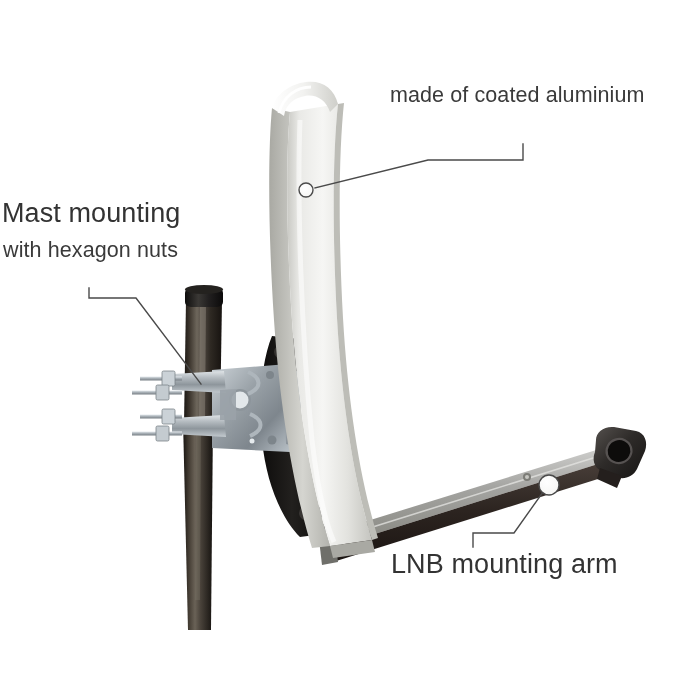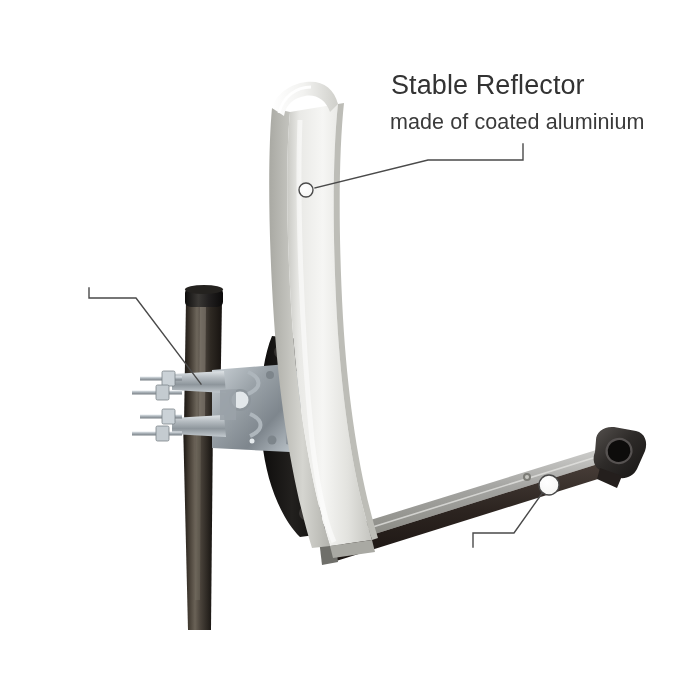--- a/index.html
+++ b/index.html
@@ -309,21 +309,25 @@
       <path d="M 543 492 L 514 533 L 473 533 L 473 547"></path>
     </g>
 
     <g>
       <circle cx="306" cy="190" r="7" fill="url(#gMarkerFill)" stroke="#4a4a4a" stroke-width="1.4"></circle>
       <circle cx="549" cy="485" r="10" fill="url(#gMarkerFill)" stroke="#4a4a4a" stroke-width="1.4"></circle>
     </g>
   </svg>
 
   <div class="callout" id="callout-reflector">
-    <div class="line1">Stable Reflector</div>
     <div class="line2">made of coated aluminium</div>
   </div>
 
+  <div class="callout" id="callout-mast">
+    <div class="line1">Mast mounting</div>
+    <div class="line2">with hexagon nuts</div>
+  </div>
 
   <div class="callout" id="callout-lnb">
+    <div class="line1">LNB mounting arm</div>
   </div>
 
 </div>
 
 </body></html>

